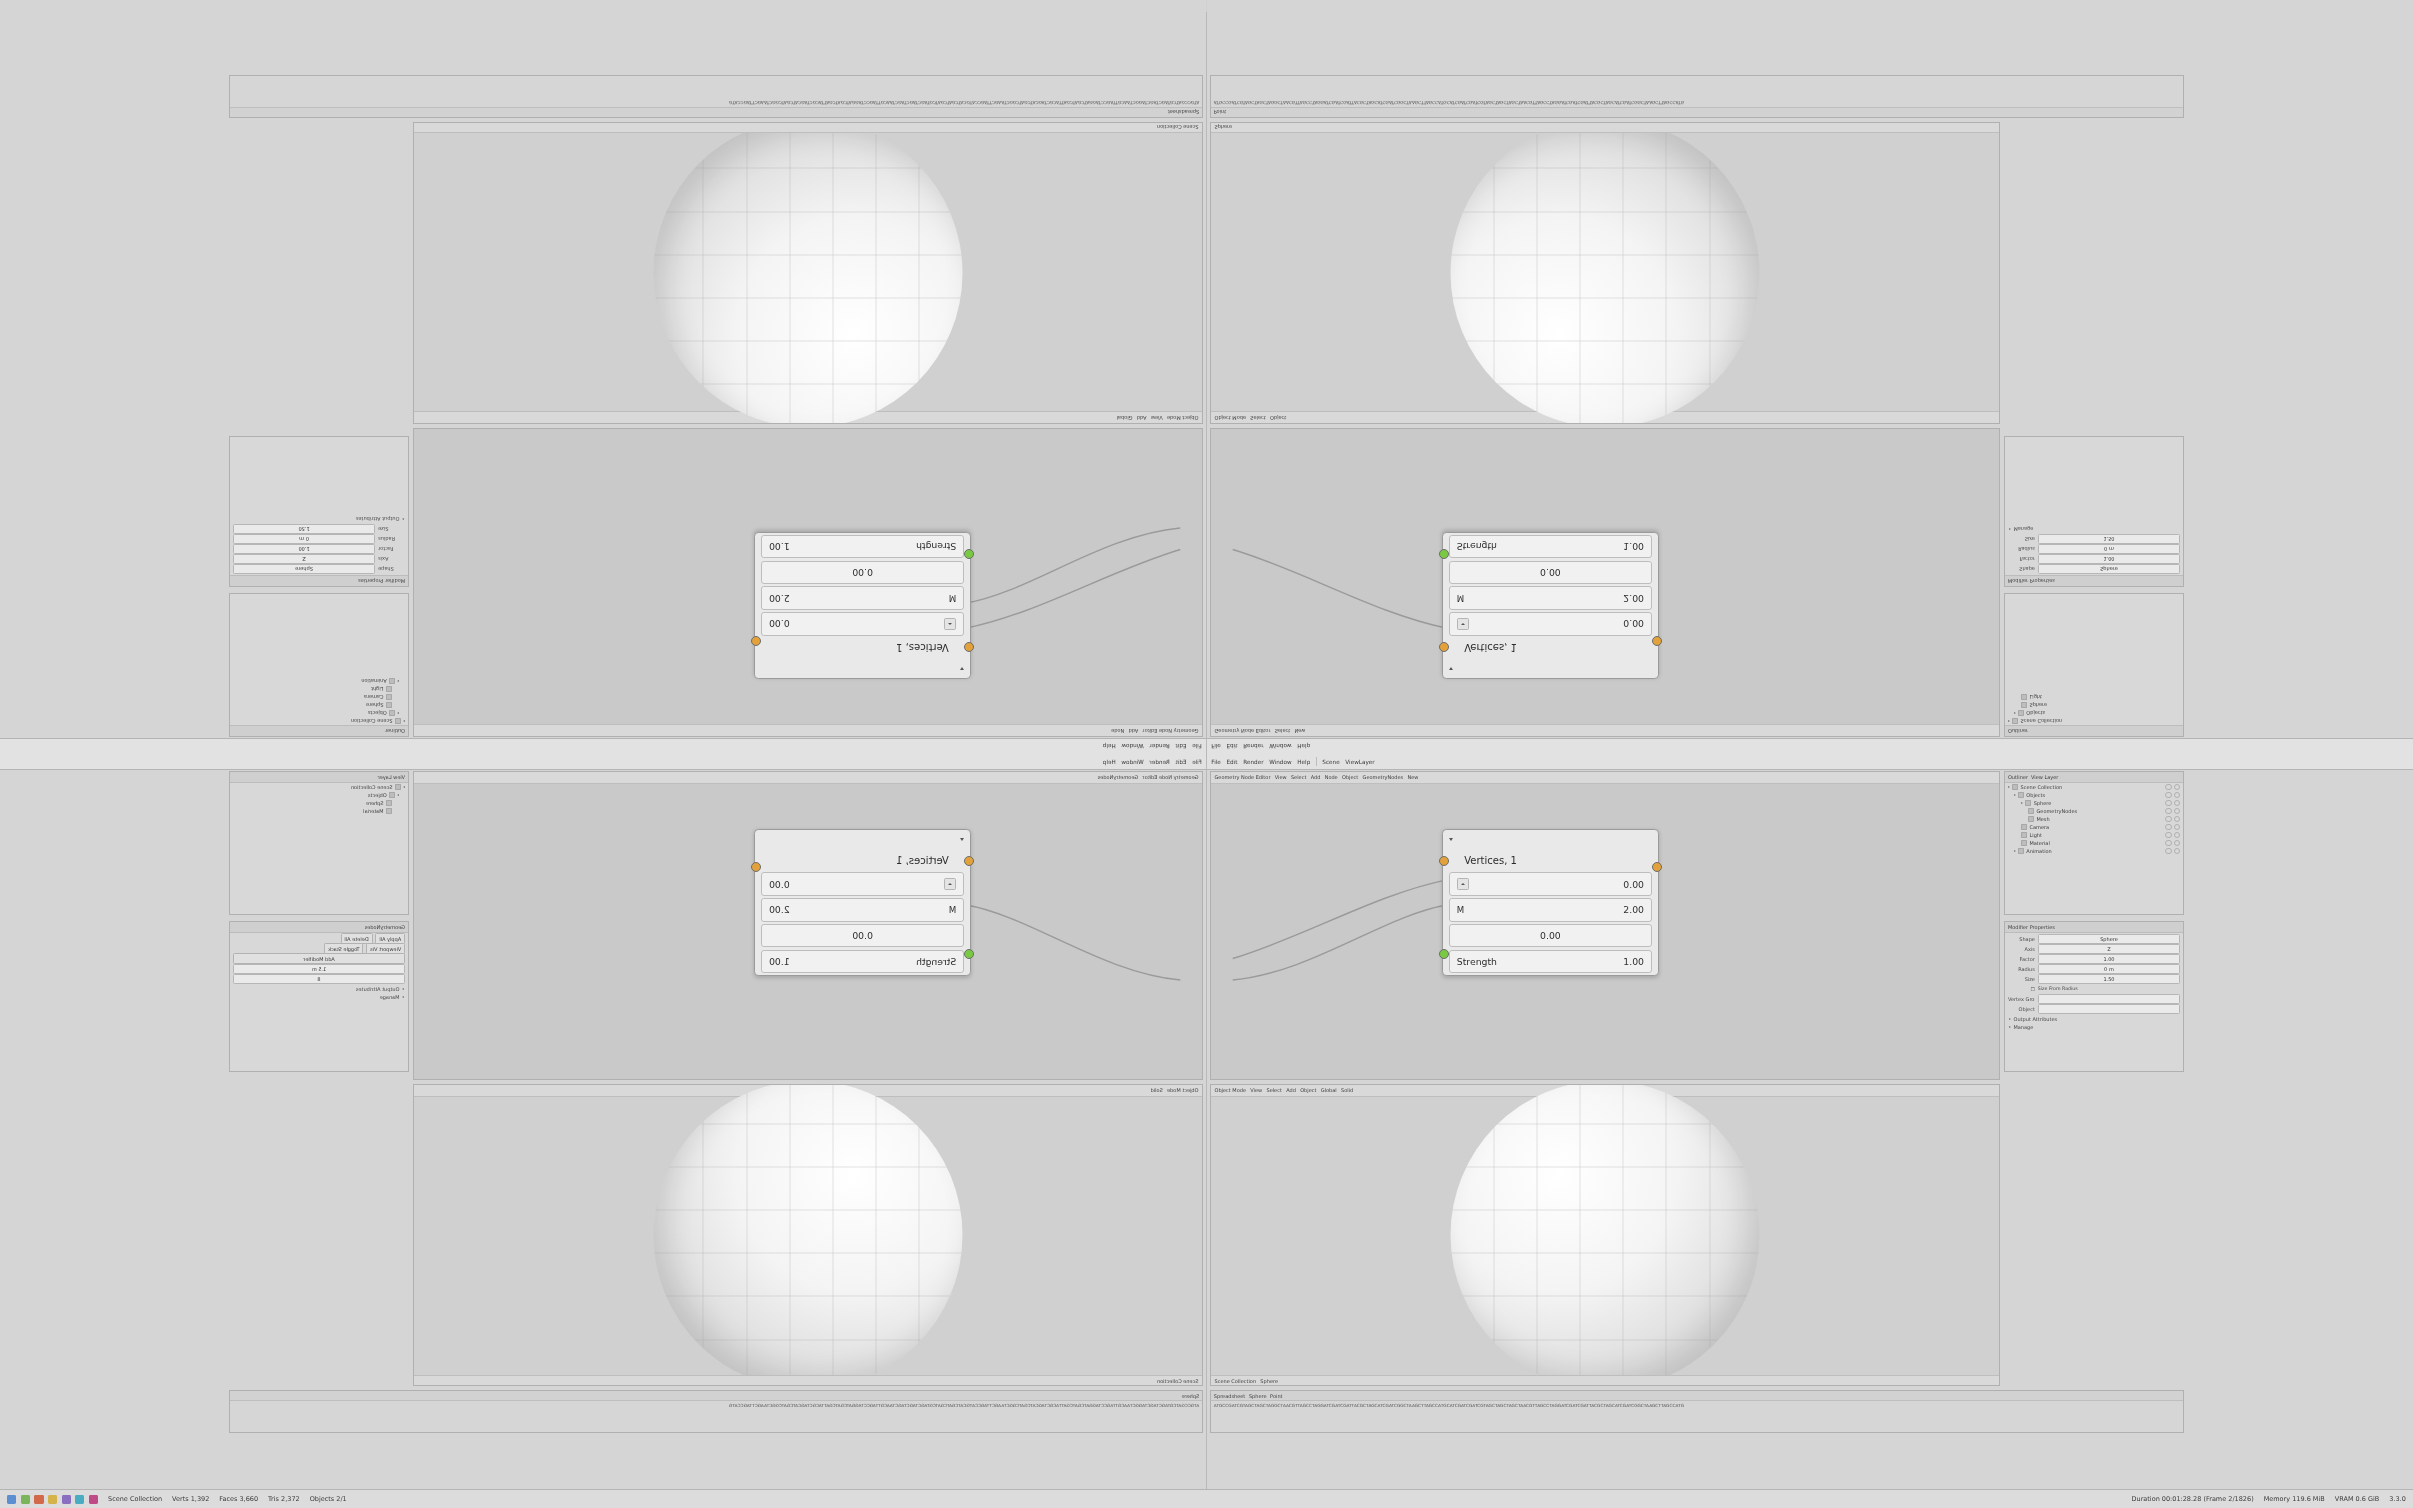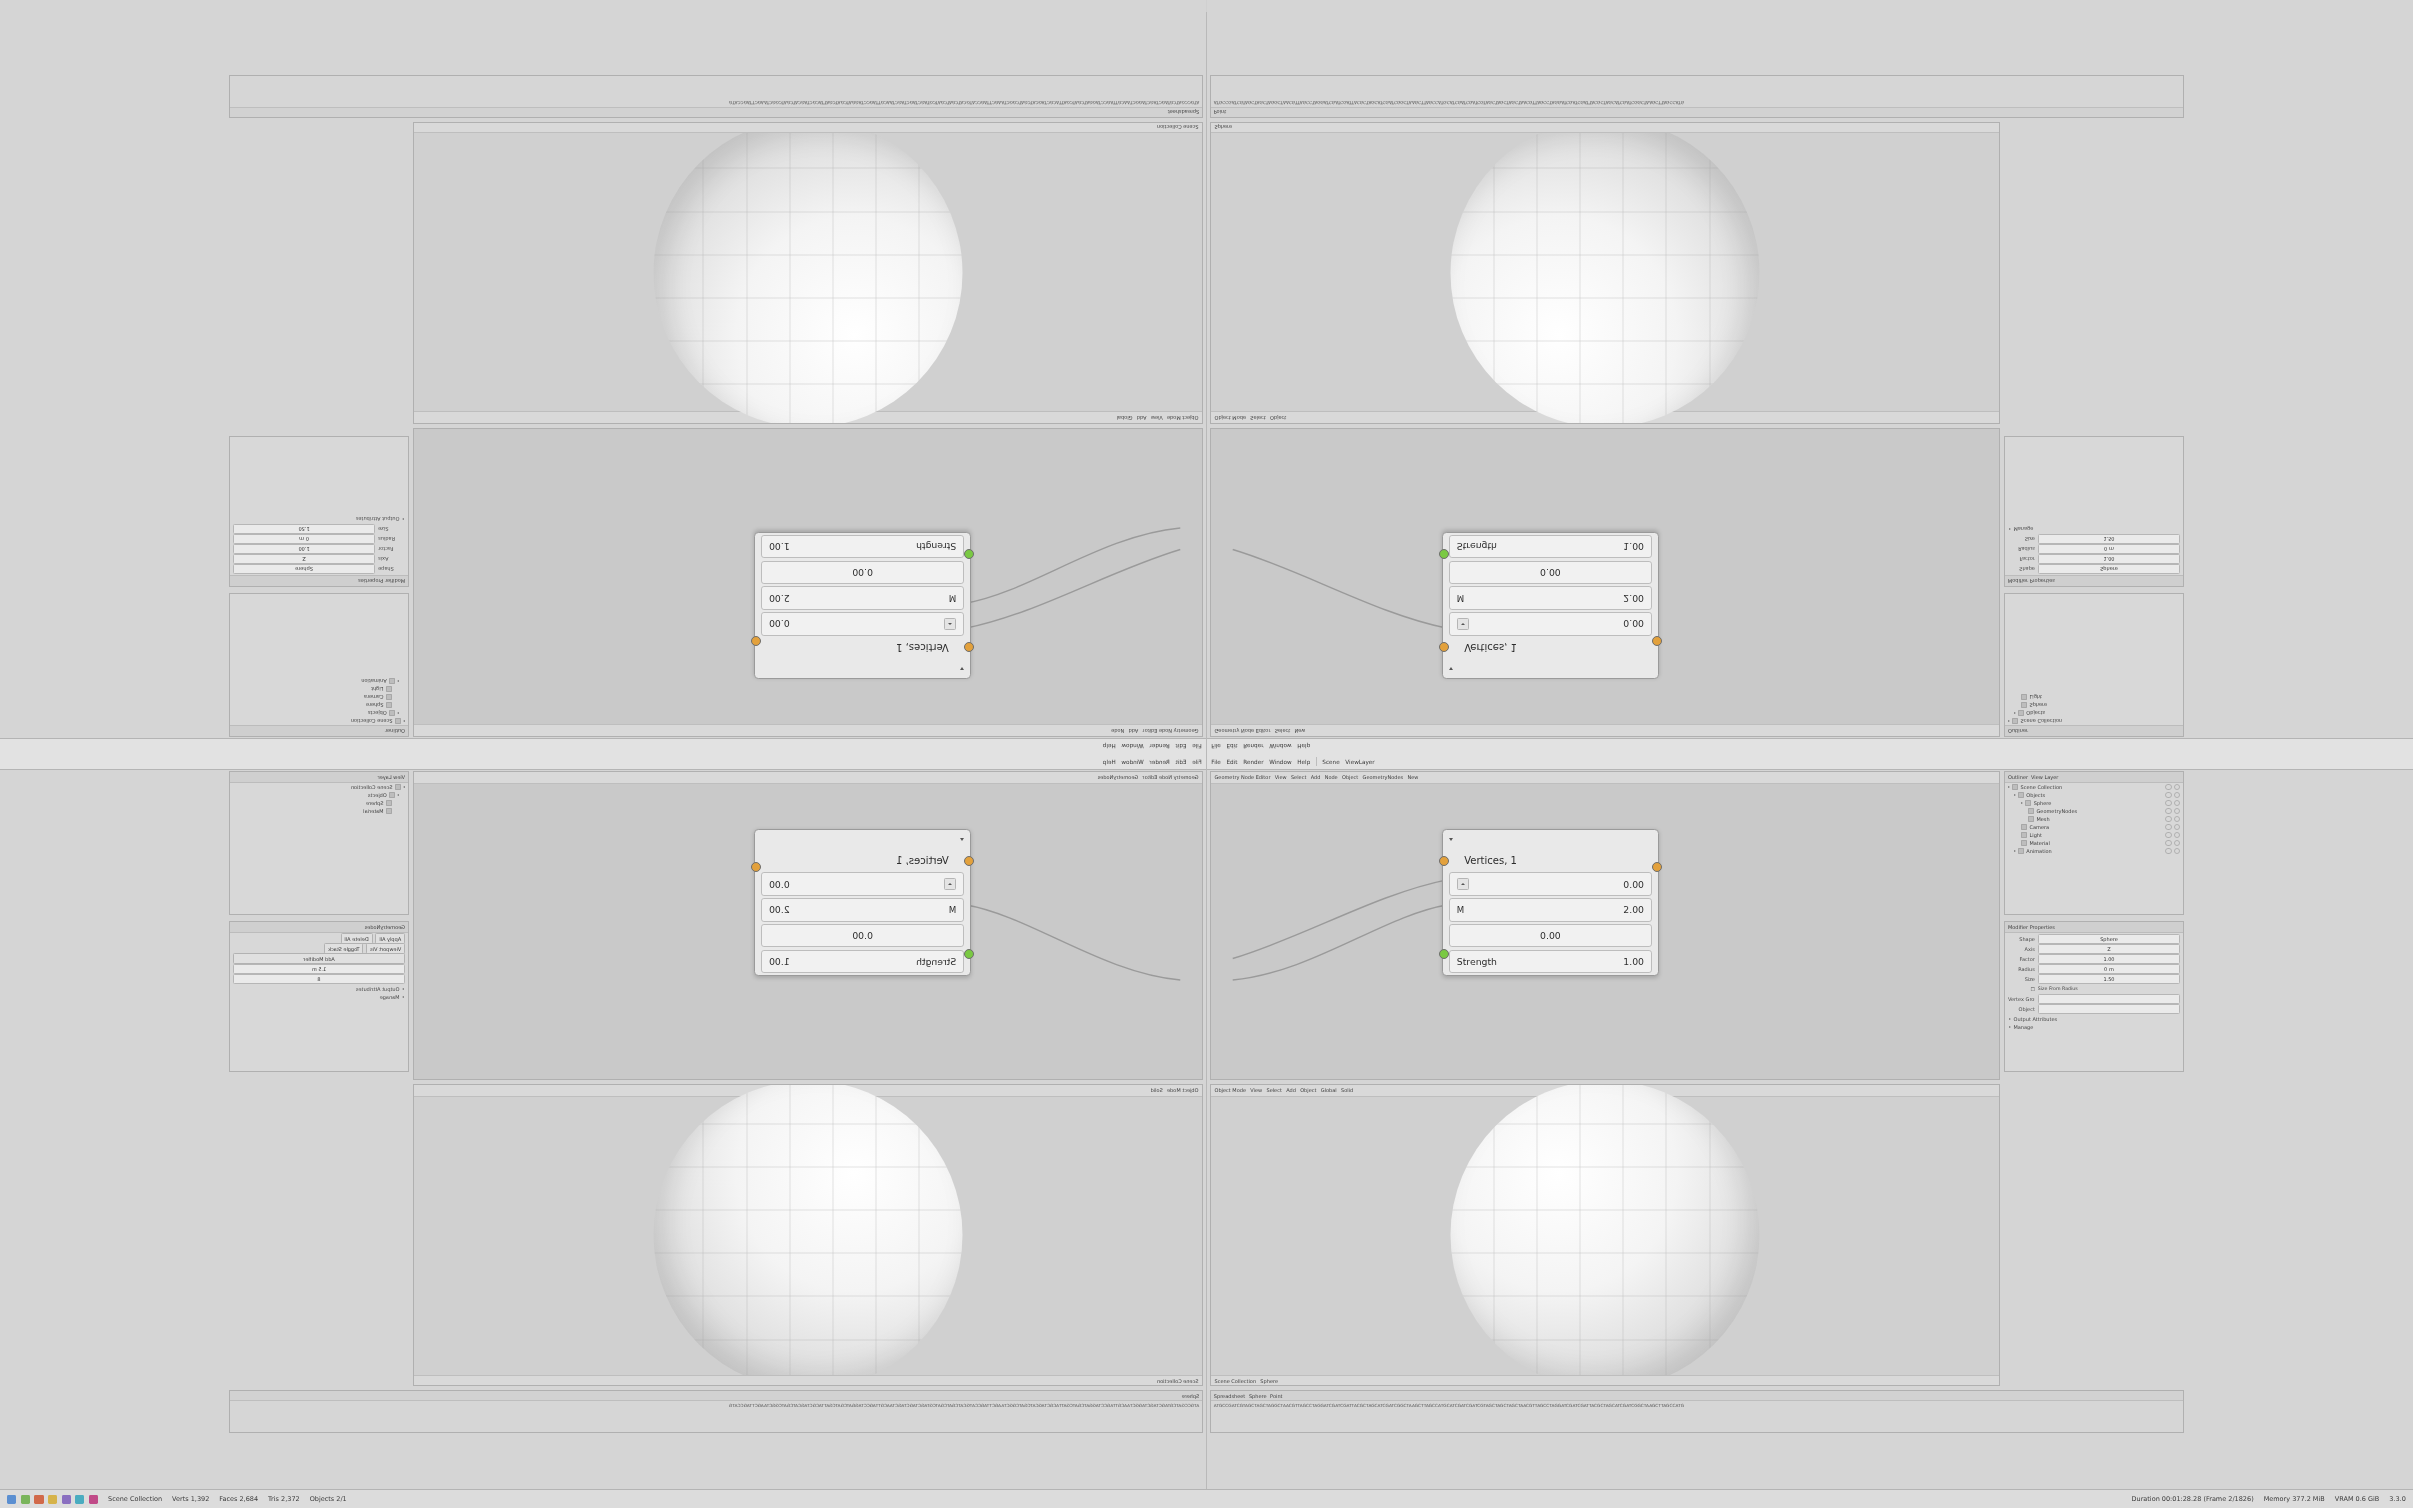--- a/index.html
+++ b/index.html
@@ -772,25 +772,25 @@
       <i style="background:#5b8fd1;"></i>
       <i style="background:#7ab55c;"></i>
       <i style="background:#d1694a;"></i>
       <i style="background:#d6b34a;"></i>
       <i style="background:#8a6fc0;"></i>
       <i style="background:#4aacc0;"></i>
       <i style="background:#c04a88;"></i>
     </span>
     <span>Scene Collection</span>
     <span>Verts 1,392</span>
-    <span>Faces 2,684</span>
+    <span>Faces 3,660</span>
     <span>Tris 2,372</span>
     <span>Objects 2/1</span>
     <span class="right">
       <span>Duration 00:01:28.28 (Frame 2/1826)</span>
-      <span>Memory 377.2 MiB</span>
+      <span>Memory 119.6 MiB</span>
       <span>VRAM 0.6 GiB</span>
       <span>3.3.0</span>
     </span>
   </div>
 
 </div>
 
 
 </body></html>

